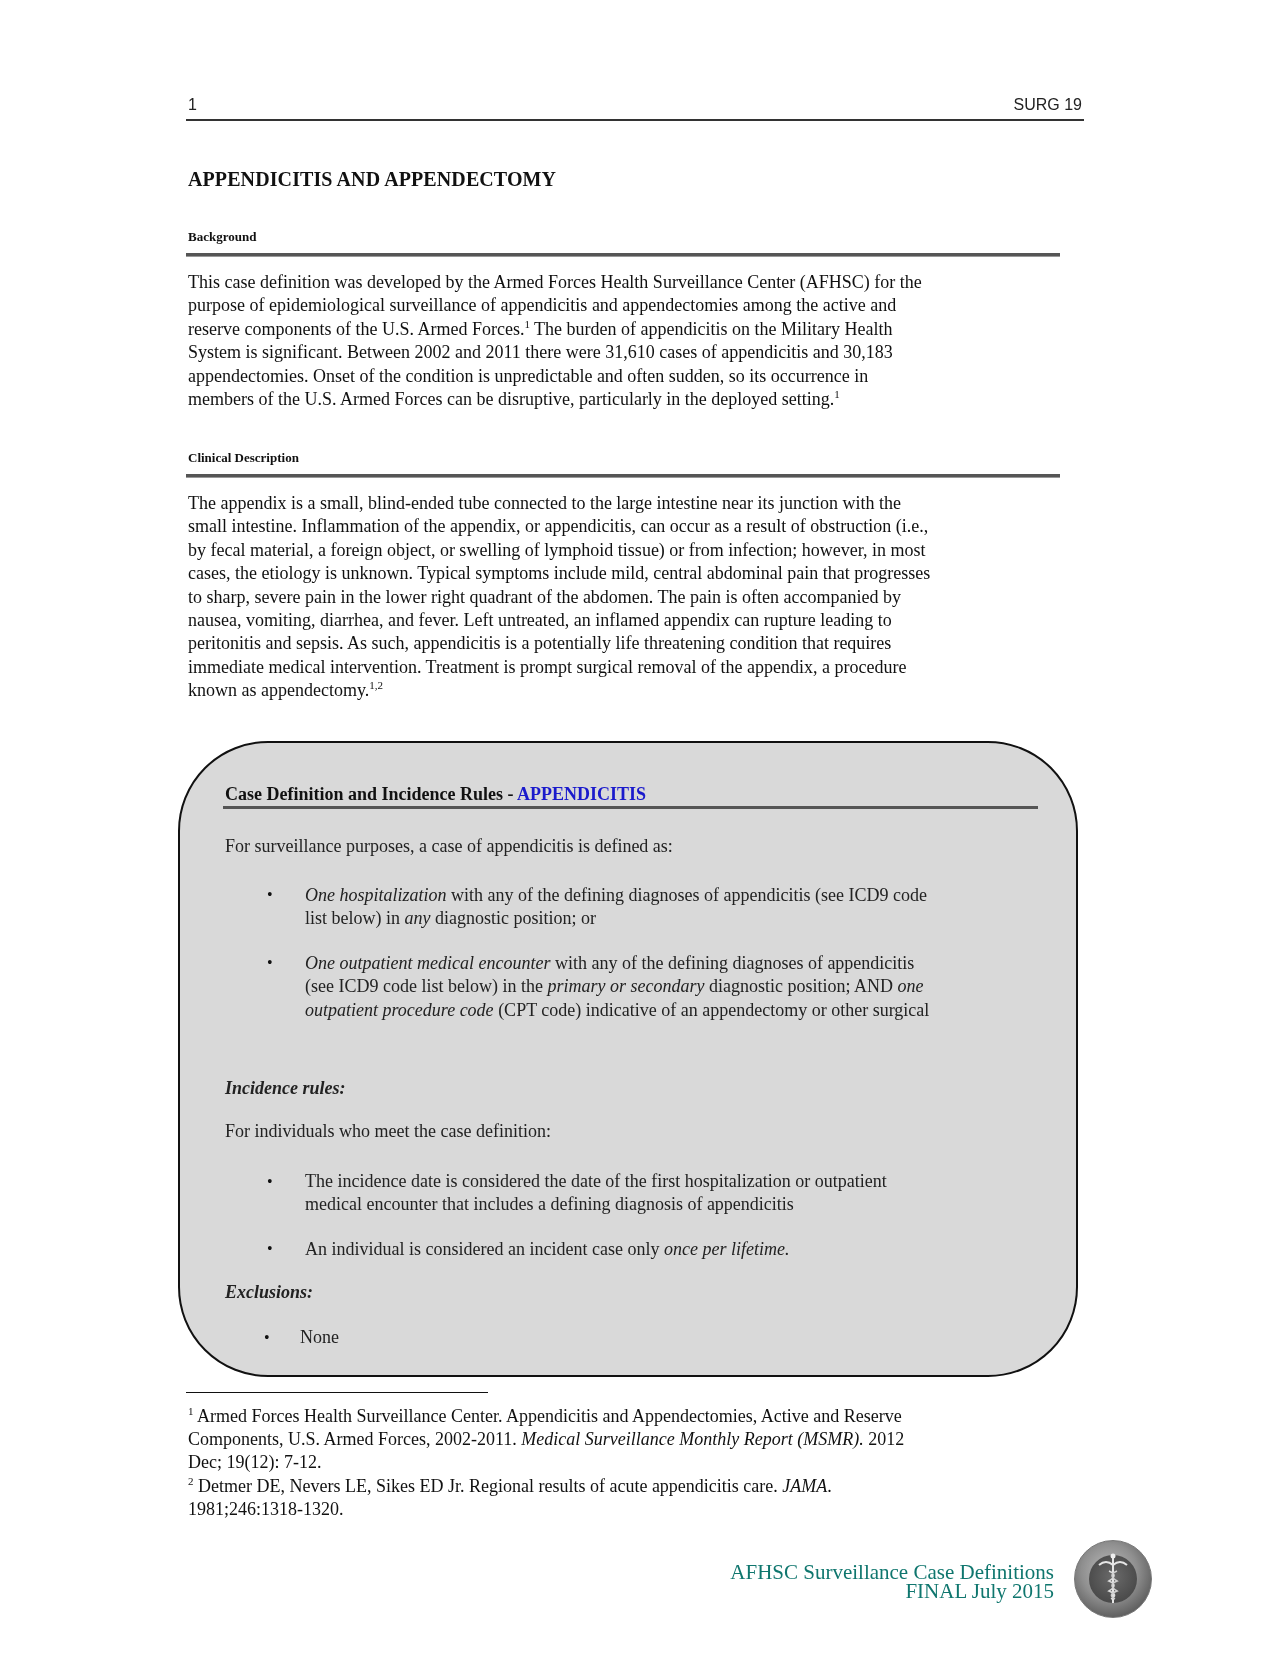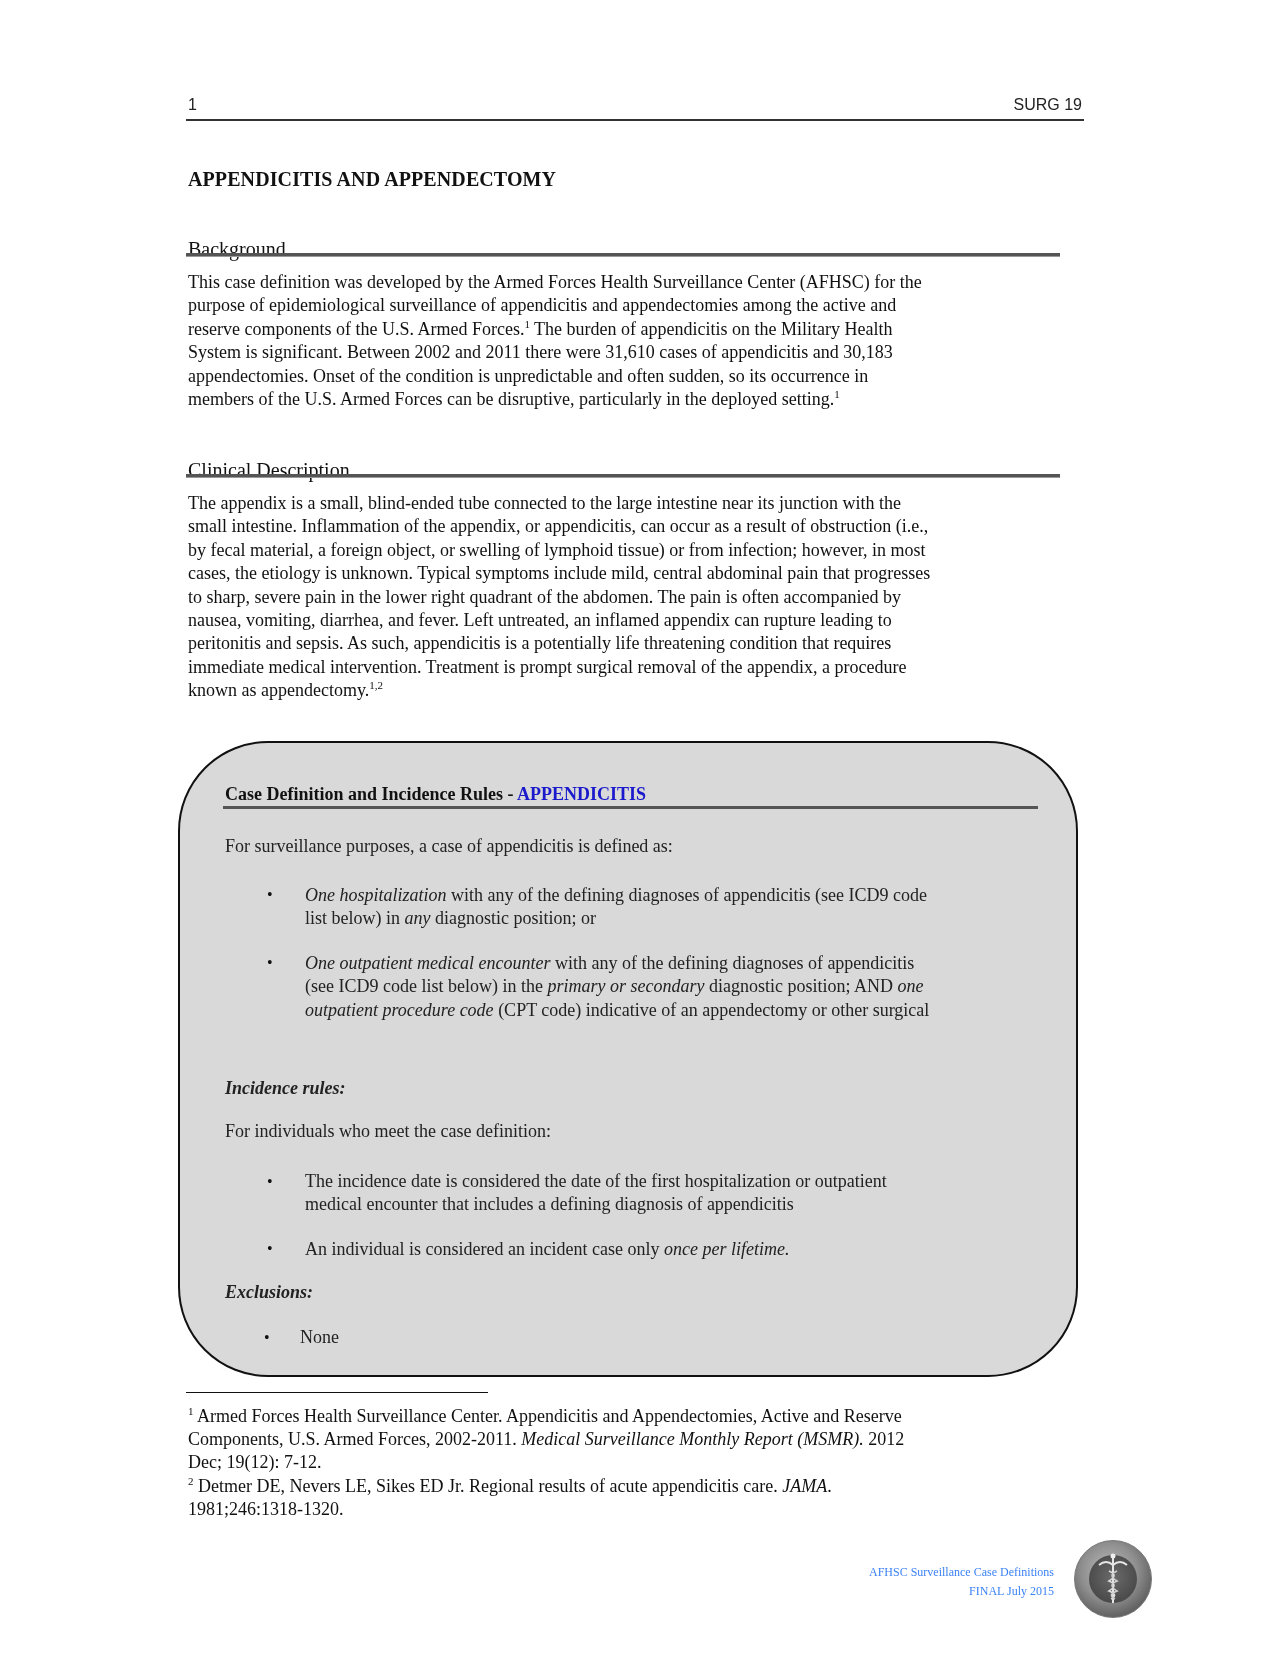--- a/index.html
+++ b/index.html
@@ -8,21 +8,21 @@
       font-family: "Liberation Serif", "DejaVu Serif", serif; color: #111;
     }
     .abs { position: absolute; }
     .hdr-num, .hdr-code {
       font-family: "Liberation Sans", "DejaVu Sans", sans-serif; font-size: 16px; color: #222;
     }
     .hdr-num { left: 188px; top: 96px; }
     .hdr-code { right: 198px; top: 96px; }
     .hdr-rule { left: 186px; top: 119px; width: 898px; height: 2px; background: #333; }
     .title { left: 188px; top: 168px; font-size: 20px; font-weight: bold; letter-spacing: 0.1px; }
-    .sec-head { font-size: 20px; font-weight: normal; margin-top: 9px; }
+    .sec-head { font-size: 13px; font-weight: bold; }
     .sec-rule { height: 3px; background: #555; border-bottom: 1px solid #999; }
     .para { font-size: 18px; line-height: 23.4px; width: 900px; }
     sup { font-size: 11px; line-height: 0; vertical-align: super; }
 
     .box {
       left: 178px; top: 741px; width: 900px; height: 636px;
       background: #d9d9d9; border: 2px solid #111;
       border-radius: 90px / 90px;
       box-sizing: border-box;
     }
@@ -30,21 +30,21 @@
     .box-head .accent { color: #1a1acc; }
     .box-rule { left: 223px; top: 806px; width: 815px; height: 3px; background: #555; }
     .box-text { font-size: 18px; line-height: 23.4px; color: #222; }
     .bullet { font-size: 16px; }
     .italic { font-style: italic; }
     .bi { font-weight: bold; font-style: italic; font-size: 18px; color: #222; }
 
     .fn-rule { left: 186px; top: 1392px; width: 302px; height: 1px; background: #111; }
     .fn { font-size: 18px; line-height: 23.2px; width: 900px; color: #111; }
 
-    .foot { right: 226px; text-align: right; font-size: 12px; line-height: 19px; color: #3b82f6; }
+    .foot { right: 226px; text-align: right; font-size: 21px; line-height: 19px; color: #0f766e; }
     .seal {
       left: 1074px; top: 1540px; width: 76px; height: 76px; border-radius: 50%;
       background: radial-gradient(circle at 45% 40%, #bdbdbd 0%, #8f8f8f 45%, #5f5f5f 75%, #9a9a9a 90%, #d0d0d0 100%);
       border: 1px solid #777;
     }
     .seal-inner {
       position: absolute; left: 14px; top: 14px; width: 48px; height: 48px; border-radius: 50%;
       background: radial-gradient(circle at 50% 45%, #6a6a6a, #3e3e3e);
     }
     .seal svg { position: absolute; left: 0; top: 0; }

